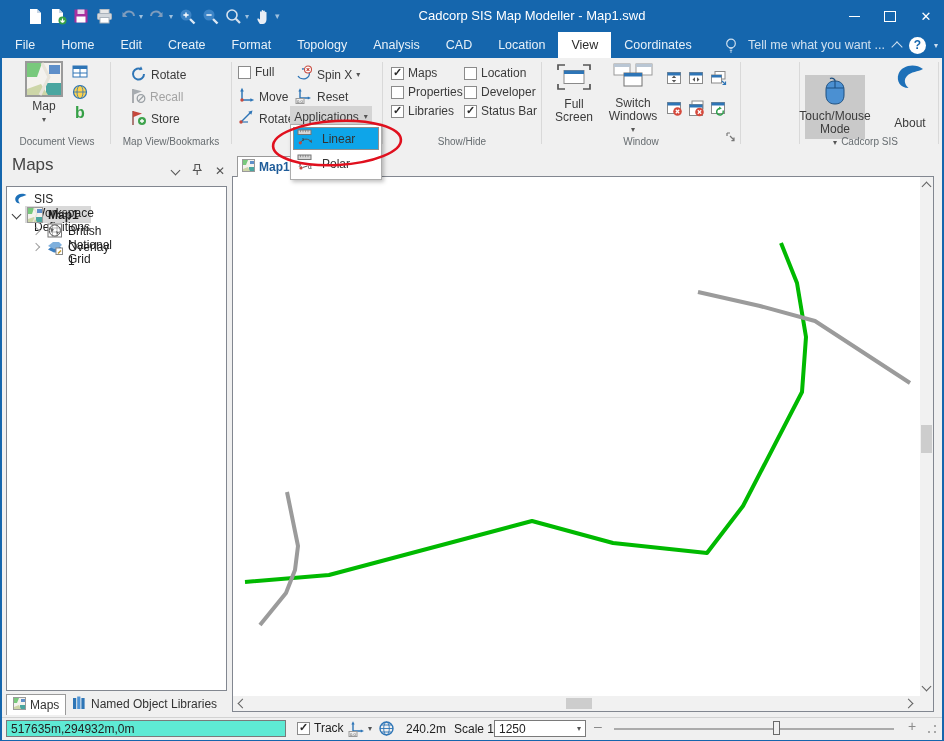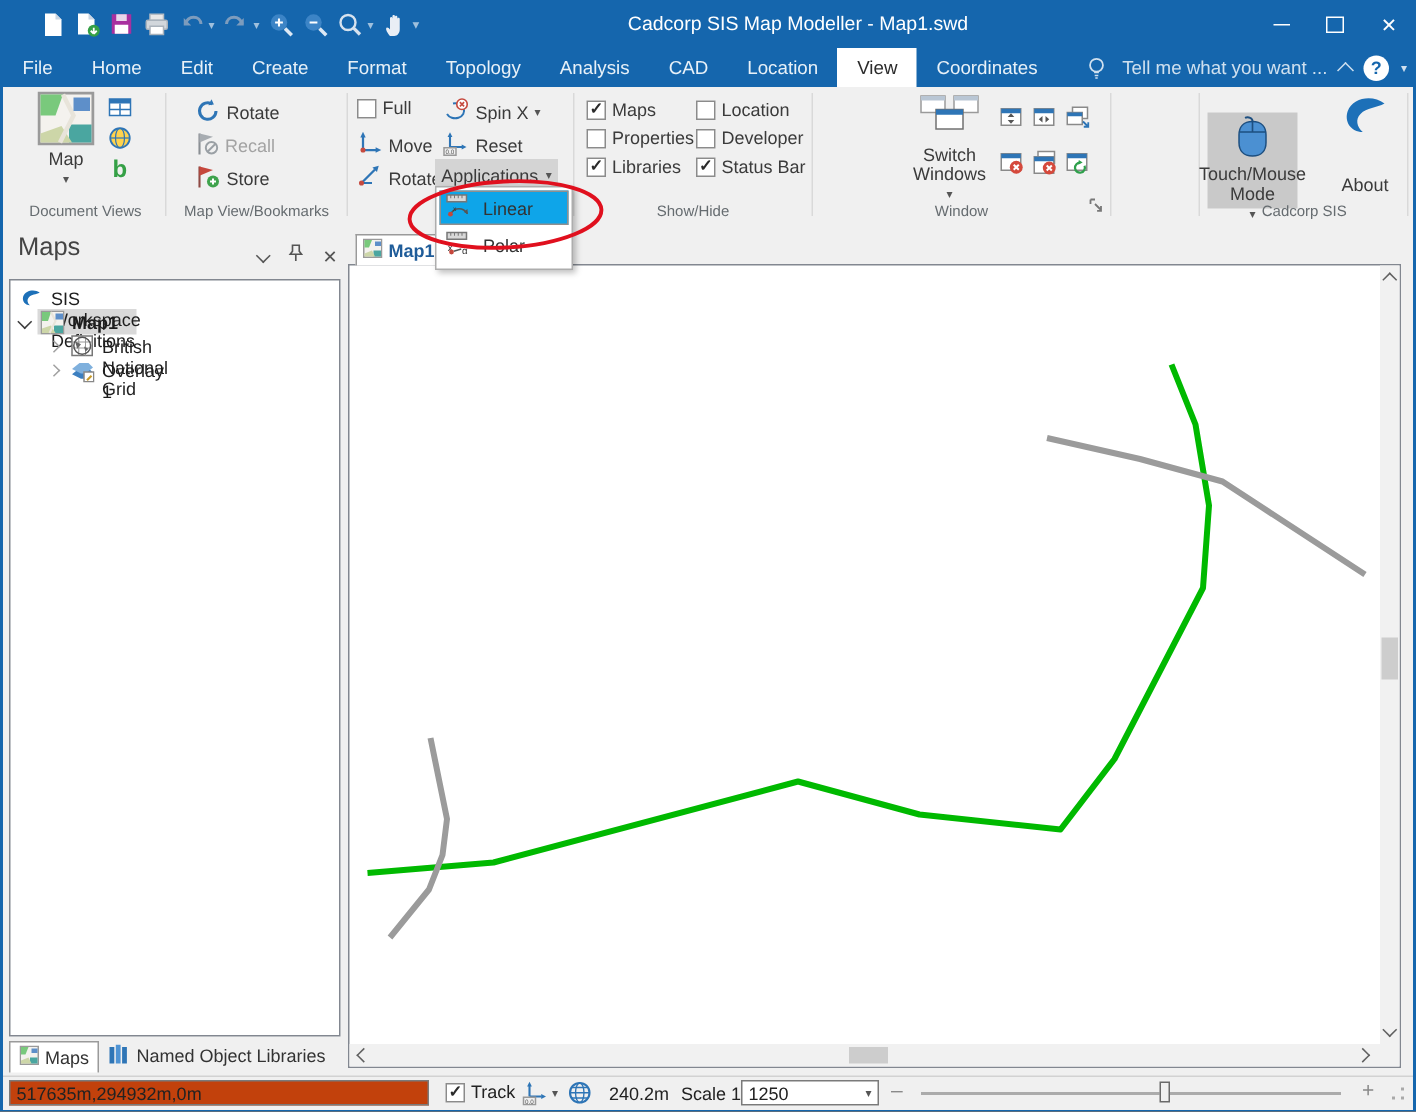--- a/index.html
+++ b/index.html
@@ -60,21 +60,21 @@
   
   .docframe{position:absolute;left:232px;top:176px;width:702px;height:536px;background:#fff;border:1px solid #828790;box-sizing:border-box;}
   .maptab{position:absolute;left:237px;top:156px;width:56px;height:21px;background:#fff;border:1px solid #9a9a9a;border-bottom:none;z-index:5;display:flex;align-items:center;gap:4px;padding-left:4px;box-sizing:border-box;font-size:12px;font-weight:bold;color:#1f5c99;}
   .vscroll{position:absolute;left:687px;top:0px;width:13px;height:519px;background:#f1f1f1;}
   .hscroll{position:absolute;left:0px;top:519px;width:687px;height:15px;background:#f1f1f1;}
   .corner{position:absolute;left:687px;top:519px;width:13px;height:15px;background:#f1f1f1;}
   .thumb{background:#cdcdcd;position:absolute;}
   .sarr{position:absolute;width:6px;height:6px;border-right:1.5px solid #606060;border-bottom:1.5px solid #606060;}
   
   .statusbar{position:absolute;left:2px;top:717px;width:940px;height:22px;background:#f0f0f0;border-top:1px solid #d2d2d2;font-size:12px;color:#222;}
-  .coord-input{position:absolute;left:4px;top:2px;width:280px;height:17px;border:1px solid #7a7a7a;background:#c2410c;font-family:"Liberation Sans",sans-serif;font-size:12px;padding:0 4px;box-sizing:border-box;color:#222;}
+  .coord-input{position:absolute;left:4px;top:2px;width:280px;height:17px;border:1px solid #7a7a7a;background:#5eead4;font-family:"Liberation Sans",sans-serif;font-size:12px;padding:0 4px;box-sizing:border-box;color:#222;}
   .scale-combo{position:absolute;left:492px;top:2px;width:92px;height:17px;background:#fff;border:1px solid #7a7a7a;box-sizing:border-box;display:flex;align-items:center;justify-content:space-between;padding:0 4px;}
   .slider-track{position:absolute;left:612px;top:10px;width:280px;height:2px;background:#ababab;}
   .slider-handle{position:absolute;left:771px;top:3px;width:7px;height:14px;background:#f0f0f0;border:1px solid #6a6a6a;box-sizing:border-box;}
   .pm{position:absolute;top:0px;color:#8a8a8a;font-size:14px;}
   .grip{position:absolute;left:924px;top:5px;width:12px;height:12px;}
   .gd{position:absolute;width:2px;height:2px;background:#a9a9a9;}
 </style>
 </head>
 <body>
 
@@ -328,20 +328,28 @@
           <span>Developer</span>
       </div>
       <div class="rrow" style="left:81px;top:46px">
         <span class="cb checked"></span>
           <span>Status Bar</span>
       </div>
       <div class="glabel">Show/Hide</div>
     </div>
 
     <div class="rgroup" style="left:540px;width:198px">
+      <div class="bigbtn" style="left:6px;top:4px;width:52px">
+        <span><svg width="38" height="30" viewBox="0 0 38 30" xmlns="http://www.w3.org/2000/svg">
+              <path d="M3 8V3h7M28 3h7v5M35 22v5h-7M10 27H3v-5" stroke="#555" stroke-width="1.7" fill="none"></path>
+              <rect x="9" y="8.5" width="20" height="13" fill="#fff" stroke="#8a8a8a"></rect>
+              <rect x="9" y="8.5" width="20" height="3.5" fill="#2e75b6"></rect>
+            </svg></span>
+        <span style="margin-top:3px">Full Screen</span>
+      </div>
       <div class="bigbtn" style="left:60px;top:4px;width:62px">
         <span><svg width="42" height="30" viewBox="0 0 42 30" xmlns="http://www.w3.org/2000/svg">
               <rect x="2" y="2" width="16" height="11" fill="#fff" stroke="#9a9a9a"></rect>
               <rect x="2" y="2" width="16" height="3" fill="#b9c6d4"></rect>
               <rect x="24" y="2" width="16" height="11" fill="#fff" stroke="#9a9a9a"></rect>
               <rect x="24" y="2" width="16" height="3" fill="#b9c6d4"></rect>
               <rect x="12" y="11" width="18" height="13" fill="#fff" stroke="#707070"></rect>
               <rect x="12" y="11" width="18" height="3.5" fill="#2e75b6"></rect>
             </svg></span>
         <span style="margin-top:2px">Switch Windows</span>

